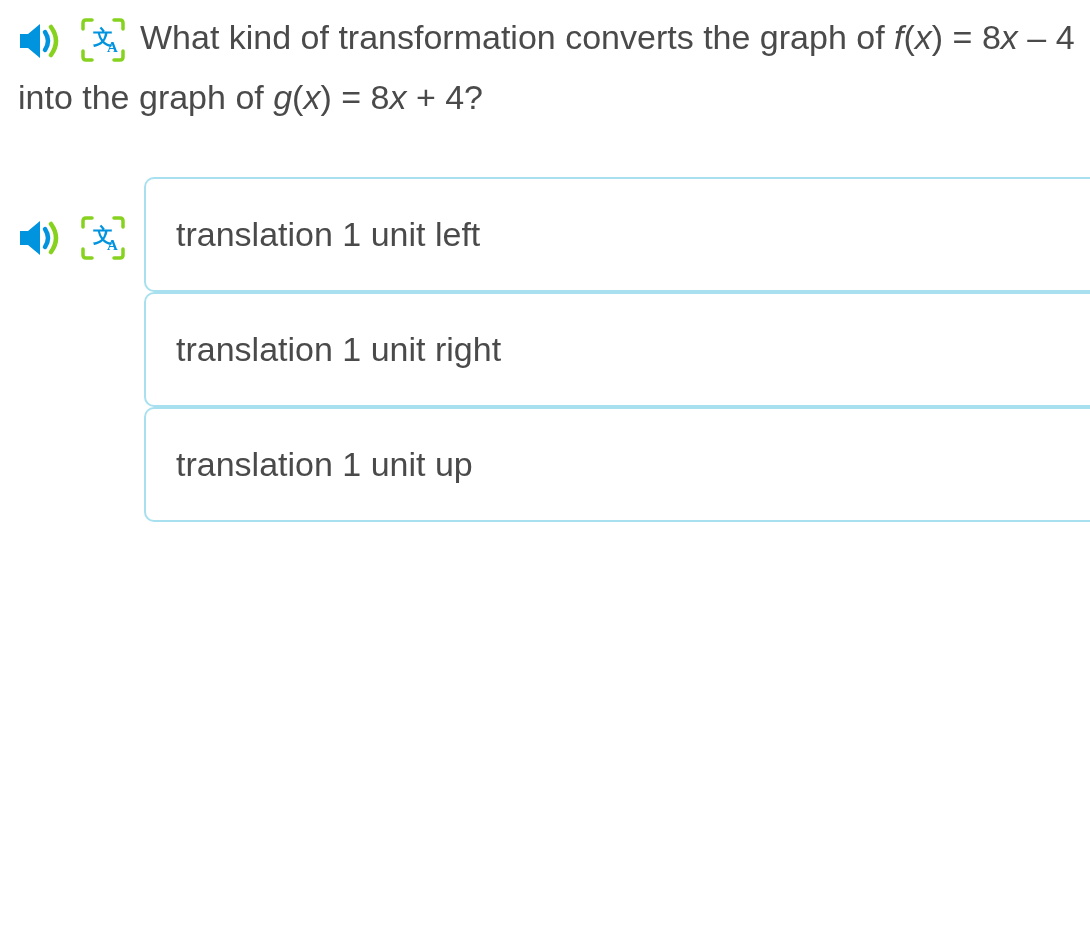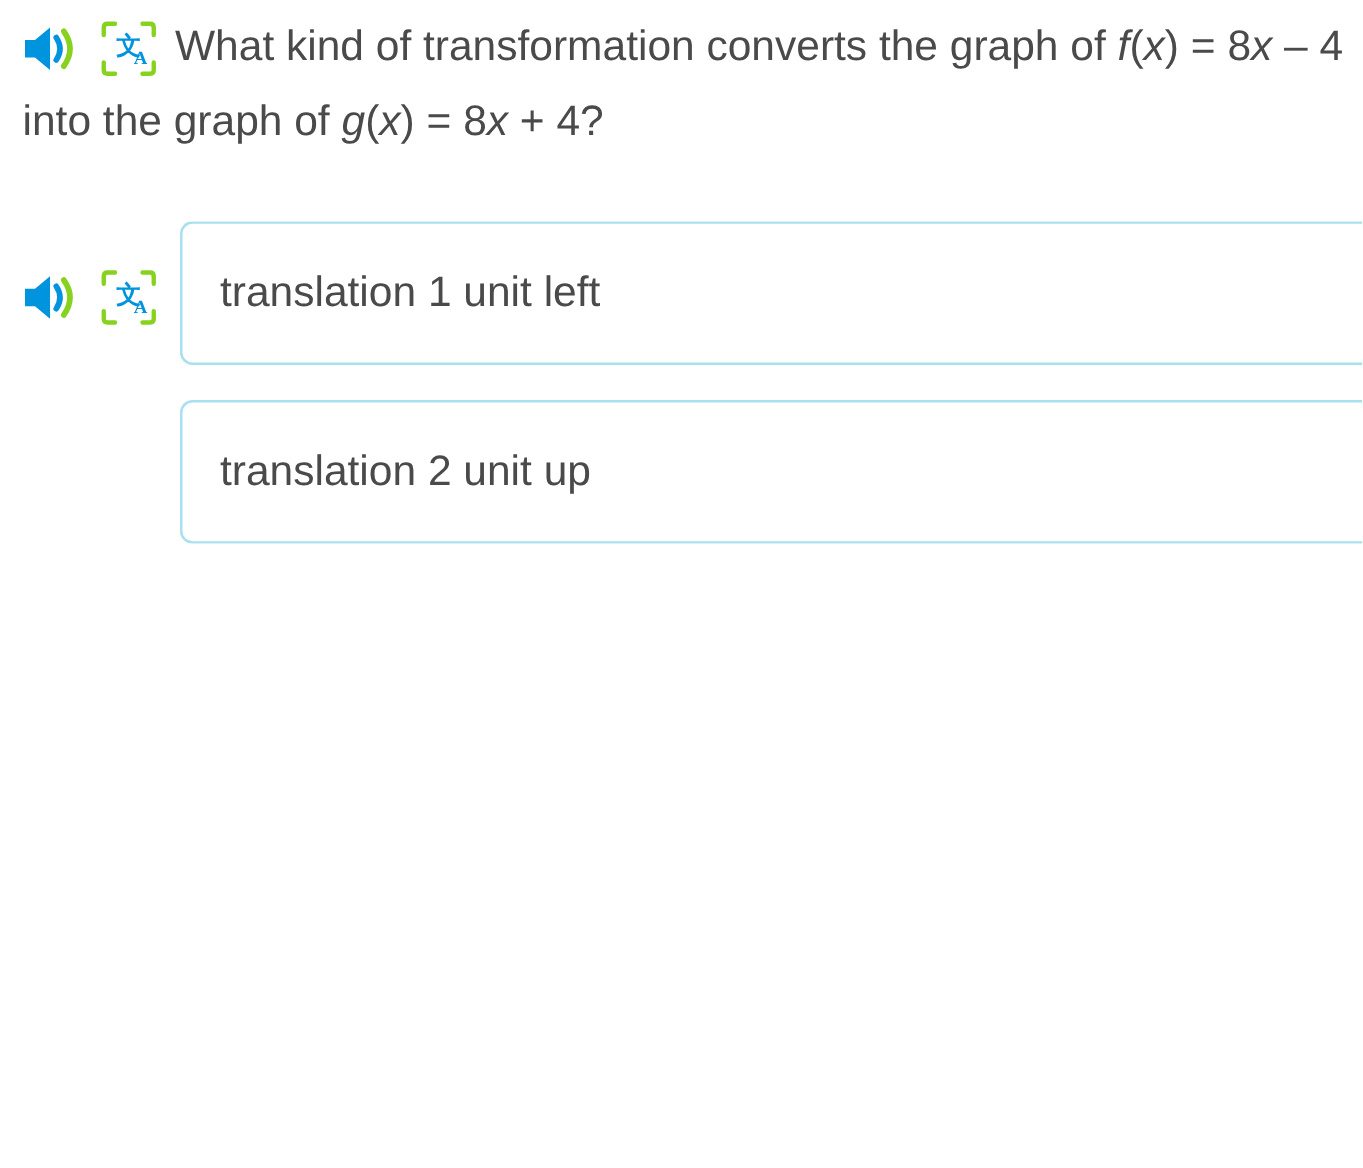--- a/index.html
+++ b/index.html
@@ -32,21 +32,20 @@
   .answer-icons {
     display: flex;
     align-items: center;
     gap: 18px;
     padding-top: 38px;
   }
   .options {
     flex: 1;
     display: flex;
     flex-direction: column;
-    gap: 28px;
   }
   .option {
     border: 2px solid #a8e0ef;
     border-right: none;
     border-top-left-radius: 10px;
     border-bottom-left-radius: 10px;
     padding: 36px 30px;
     font-size: 34px;
     color: #4a4a4a;
     cursor: pointer;
@@ -110,16 +109,19 @@
         <text x="13" y="27" font-size="20" font-weight="600" fill="#0093de" font-family="Verdana">文</text>
         <text x="27" y="35" font-size="15" font-weight="600" fill="#0093de" font-family="Verdana">A</text>
       </svg>
     </span>
   </div>
   <div class="options">
     <div class="option">
       <span>translation 1 unit left</span>
     </div>
     <div class="option">
-      <span>translation 2 unit up</span>
+      <span>translation 1 unit right</span>
+    </div>
+    <div class="option">
+      <span>translation 1 unit up</span>
     </div>
   </div>
 </div>
 
 </body></html>

